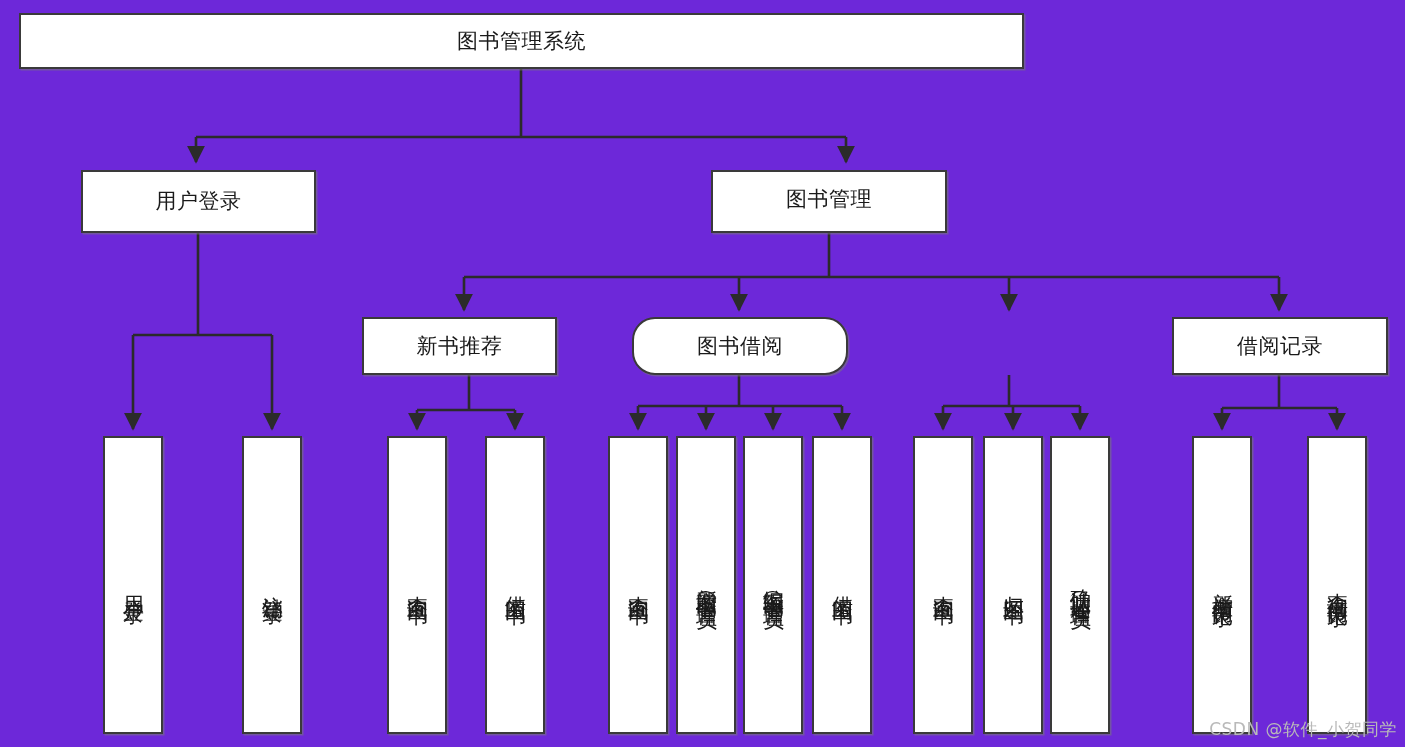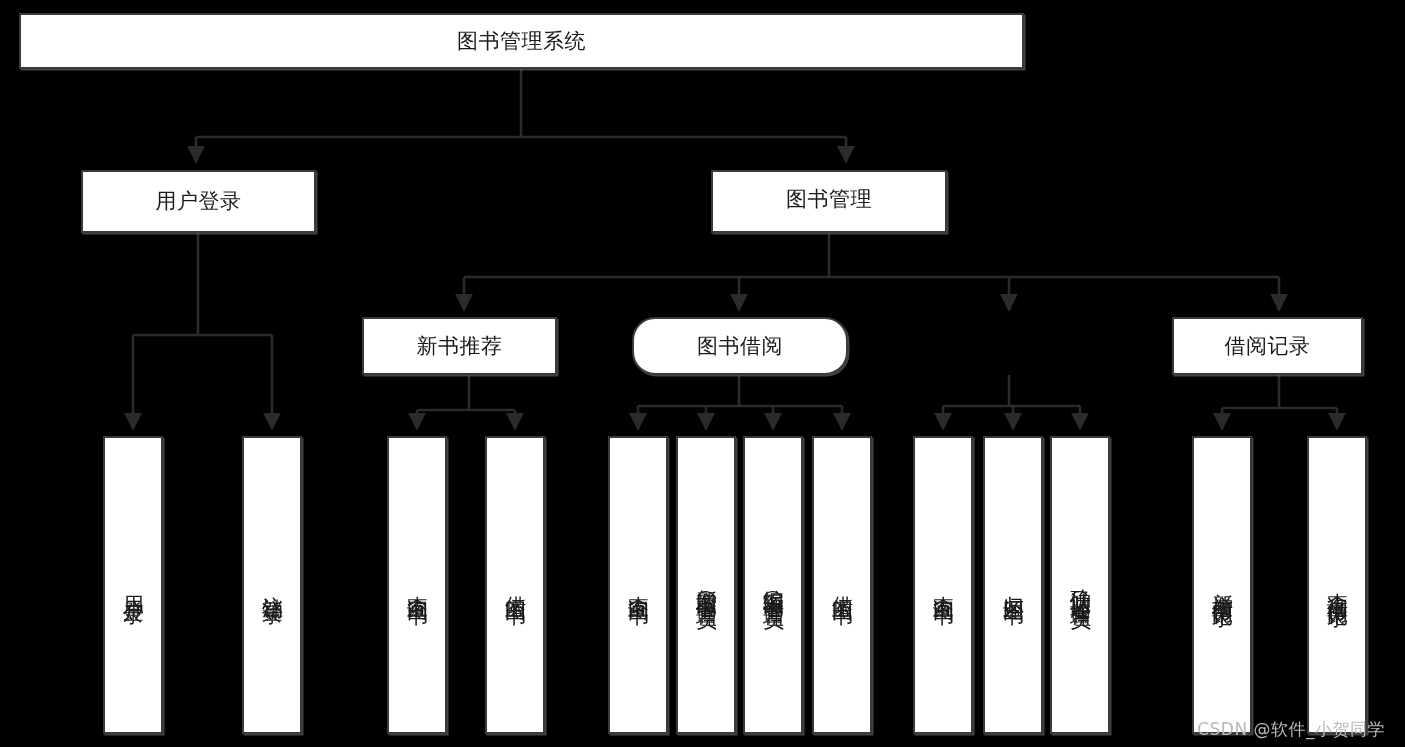--- a/index.html
+++ b/index.html
@@ -8,21 +8,21 @@
     padding: 0;
     background: #ffffff;
   }
   body {
     font-family: "DejaVu Sans", "Liberation Sans", sans-serif;
   }
   #diagram {
     position: relative;
     width: 1405px;
     height: 747px;
-    background: #000000;
+    background: #6d28d9;
     overflow: hidden;
   }
   #wires {
     position: absolute;
     left: 0;
     top: 0;
     width: 1405px;
     height: 747px;
     pointer-events: none;
   }
@@ -53,21 +53,21 @@
   .node.vert .label {
     writing-mode: vertical-rl;
     text-orientation: upright;
     font-size: 21px;
     letter-spacing: 3px;
     line-height: 1;
     white-space: nowrap;
   }
   #watermark {
     position: absolute;
-    right: 20px;
+    right: 8px;
     bottom: 6px;
     font-size: 17px;
     color: #b9b9b9;
     z-index: 5;
     white-space: nowrap;
     letter-spacing: 0.5px;
   }
 </style>
 </head>
 <body>
@@ -134,21 +134,21 @@
   <div class="node horiz" style="left:711px; top:170px; width:236px; height:63px;font-family:Liberation Mono, monospace;">
     <span class="label">图书管理</span>
   </div>
 
   <div class="node horiz" style="left:362px; top:317px; width:195px; height:58px;">
     <span class="label">新书推荐</span>
   </div>
   <div class="node horiz" style="left:632px; top:317px; width:216px; height:58px;border-radius:23px;">
     <span class="label">图书借阅</span>
   </div>
-  <div class="node horiz" style="left:1172px; top:317px; width:191px; height:58px;">
+  <div class="node horiz" style="left:1172px; top:317px; width:216px; height:58px;">
     <span class="label">借阅记录</span>
   </div>
 
   <div class="node vert" style="left:103px; top:436px; width:60px; height:298px;">
     <span class="label">用户登录</span>
   </div>
   <div class="node vert" style="left:242px; top:436px; width:60px; height:298px;">
     <span class="label">注销登录</span>
   </div>
 

